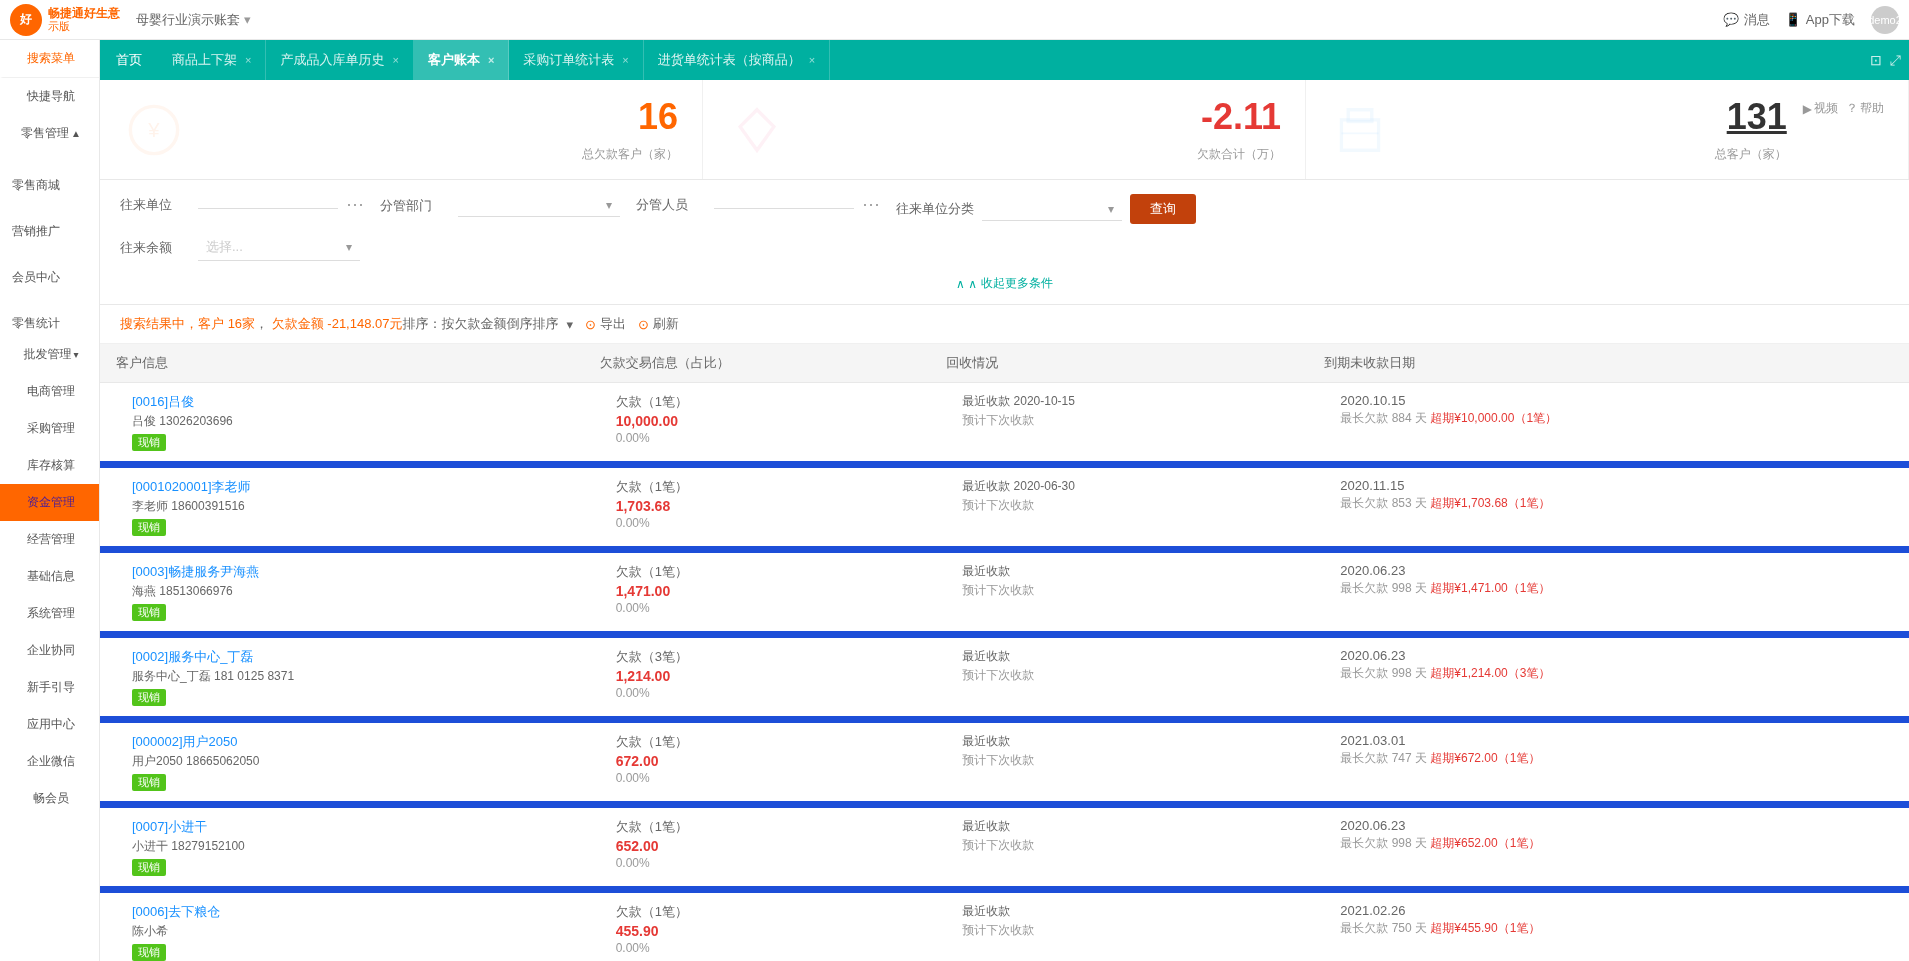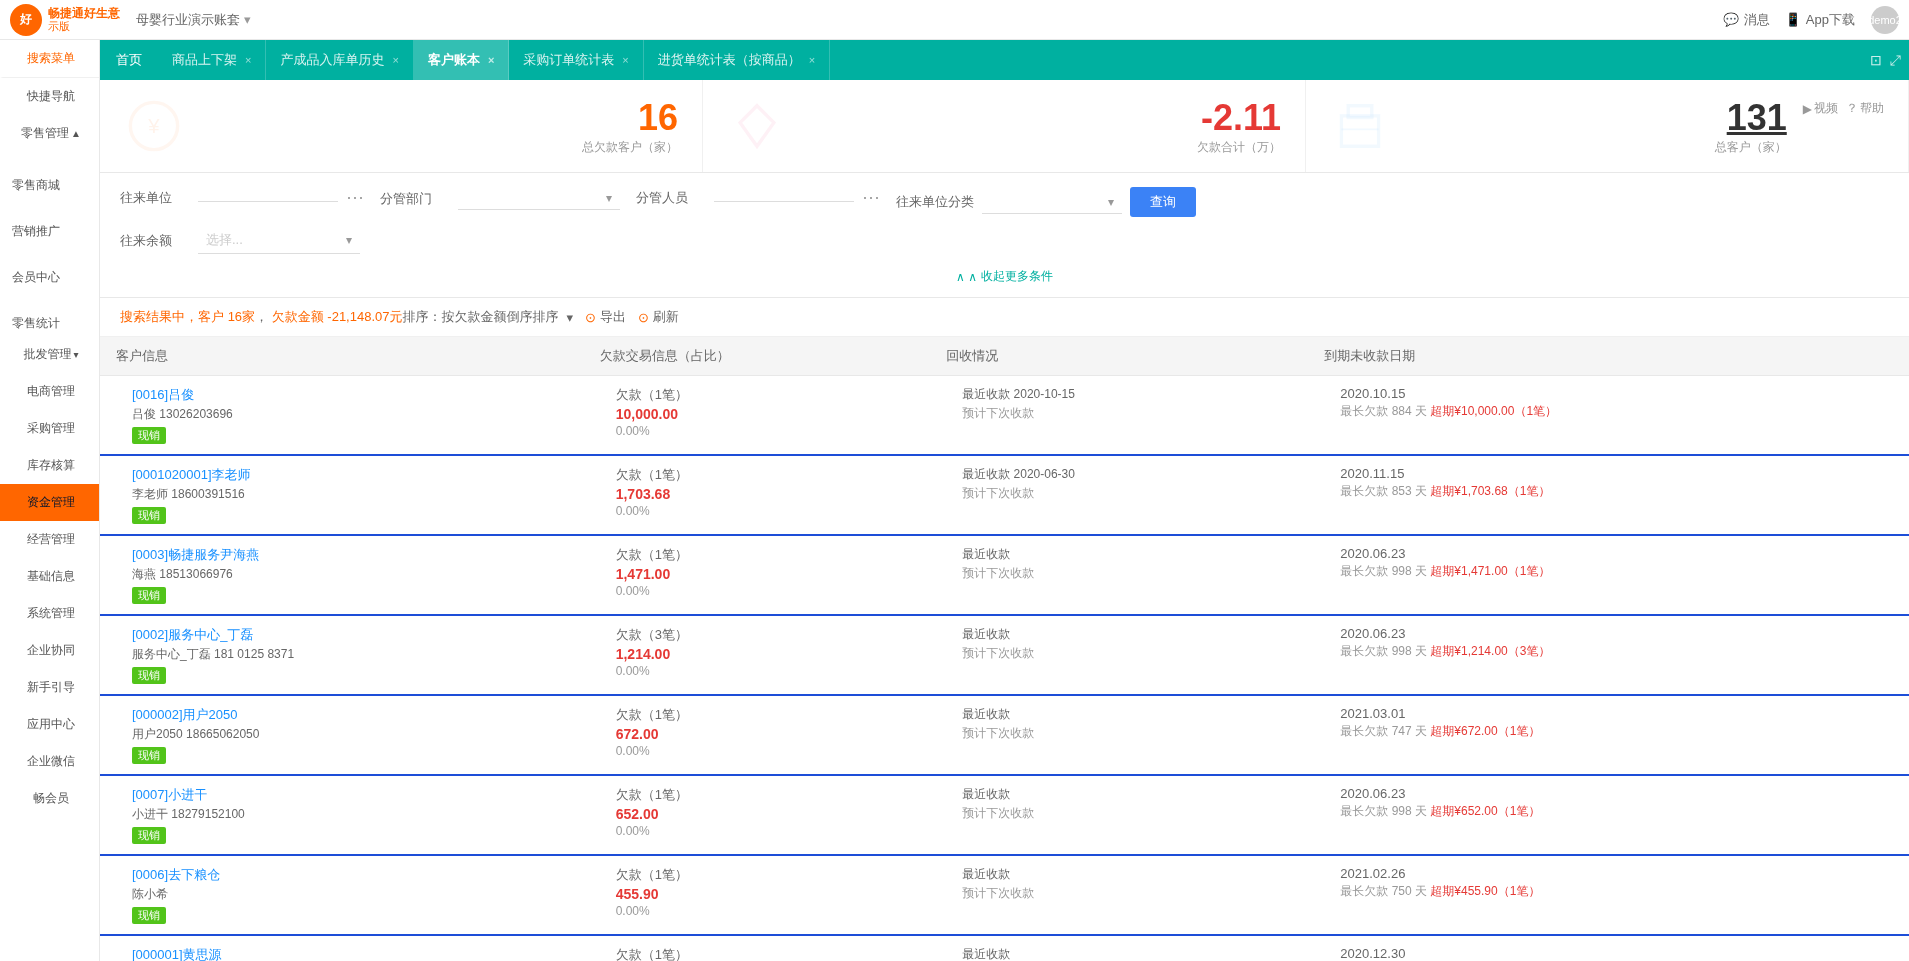--- a/index.html
+++ b/index.html
@@ -14,21 +14,21 @@
     .tab-bar { background: #00b0a0; display: flex; align-items: center; height: 40px; flex-shrink: 0; }
     .main-content { flex: 1; overflow-y: auto; background: #f5f5f5; padding: 0; }
 
     
     .logo-area { display: flex; align-items: center; gap: 6px; }
     .logo-icon { width: 32px; height: 32px; background: #ff6600; border-radius: 50%; display: flex; align-items: center; justify-content: center; color: #fff; font-weight: bold; font-size: 12px; }
     .top-bar-right { margin-left: auto; display: flex; align-items: center; gap: 16px; }
     .company-selector { display: flex; align-items: center; gap: 4px; color: #666; font-size: 13px; cursor: pointer; }
     .avatar { width: 28px; height: 28px; background: #ccc; border-radius: 50%; display: flex; align-items: center; justify-content: center; font-size: 11px; color: #fff; cursor: pointer; }
     .nav-item { padding: 10px 8px; text-align: center; cursor: pointer; color: #555; font-size: 12px; border-left: 3px solid transparent; }
-    .nav-item.active { background: #ff6600; color: #0f172a; border-left-color: #ff6600; }
+    .nav-item.active { background: #ff6600; color: #4c1d95; border-left-color: #ff6600; }
     .nav-item.has-arrow { display: flex; align-items: center; justify-content: center; gap: 2px; }
     .nav-group { padding: 4px 8px 4px 12px; text-align: left; cursor: pointer; color: #555; font-size: 12px; margin-top: 21px; }
 
     
     .tab { display: flex; align-items: center; gap: 4px; padding: 0 14px; height: 52px; color: rgba(255,255,255,0.85); cursor: pointer; font-size: 13px; border-right: 1px solid rgba(255,255,255,0.2); white-space: nowrap; }
     .tab.active { background: rgba(255,255,255,0.2); color: #fff; font-weight: bold; }
     .tab .close { margin-left: 4px; opacity: 0.7; font-size: 11px; }
     .tab-home { padding: 0 16px; color: #fff; font-size: 13px; cursor: pointer; height: 40px; display: flex; align-items: center; }
     .tab-actions { margin-left: auto; display: flex; align-items: center; gap: 8px; padding-right: 8px; color: rgba(255,255,255,0.8); font-size: 16px; cursor: pointer; }
 
@@ -38,51 +38,51 @@
     .stat-icon { width: 60px; height: 60px; display: flex; align-items: center; justify-content: center; }
     .stat-icon svg { width: 54px; height: 54px; opacity: 0.2; }
     .stat-icon.orange svg { fill: #ff6600; }
     .stat-icon.pink svg { fill: #e91e63; }
     .stat-icon.blue svg { fill: #2196f3; }
     .stat-info { flex: 1; }
     .stat-number { font-size: 36px; font-weight: bold; }
     .stat-number.orange { color: #ff6600; }
     .stat-number.red { color: #e53935; }
     .stat-number.dark { color: #333; text-decoration: underline; }
-    .stat-label { font-size: 12px; color: #999; margin-top: 0; }
+    .stat-label { font-size: 12px; color: #999; margin-top: 8px; }
     .stat-help { margin-left: auto; display: flex; gap: 8px; font-size: 12px; color: #999; align-self: flex-start; padding-top: 4px; }
     .stat-help span { cursor: pointer; display: flex; align-items: center; gap: 2px; }
 
     
     .filter-area { background: #fff; padding: 14px 20px 8px; border-bottom: 1px solid #e8e8e8; }
     .filter-row { display: flex; align-items: flex-start; gap: 16px; margin-bottom: 10px; flex-wrap: wrap; }
     .filter-group { display: flex; align-items: center; gap: 8px; min-width: 240px; }
     .filter-label { color: #666; font-size: 13px; white-space: nowrap; min-width: 70px; }
     .filter-input { flex: 1; border: none; border-bottom: 1px solid #ddd; padding: 4px 8px; font-size: 13px; color: #333; outline: none; background: transparent; }
     .filter-select { flex: 1; border: none; border-bottom: 1px solid #ddd; padding: 4px 8px; font-size: 13px; color: #333; outline: none; background: transparent; display: flex; align-items: center; justify-content: space-between; cursor: pointer; }
     .filter-dots { color: #999; font-size: 18px; cursor: pointer; }
     .filter-arrow { color: #999; font-size: 12px; }
-    .query-btn { background: #3b82f6; color: #fff; border: none; padding: 6px 20px; border-radius: 3px; cursor: pointer; font-size: 13px; white-space: nowrap; }
+    .query-btn { background: #c2410c; color: #fff; border: none; padding: 6px 20px; border-radius: 3px; cursor: pointer; font-size: 13px; white-space: nowrap; }
     .collapse-btn { color: #00b0a0; font-size: 12px; cursor: pointer; display: flex; align-items: center; gap: 4px; justify-content: center; padding: 4px 0; }
 
     
     .table-area { background: #fff; margin: 0; }
     .table-header-bar { display: flex; align-items: center; justify-content: flex-start; padding: 10px 20px; border-bottom: 1px solid #f0f0f0; }
     .search-summary { font-size: 13px; color: #666; }
     .search-summary span { color: #ff6600; }
     .table-actions { display: flex; align-items: center; gap: 12px; font-size: 13px; color: #666; }
     .sort-select { display: flex; align-items: center; gap: 4px; cursor: pointer; }
     .action-btn { display: flex; align-items: center; gap: 4px; cursor: pointer; color: #666; }
     .action-btn .icon { color: #ff6600; }
 
     
     .data-table { width: 100%; border-collapse: collapse; }
     .data-table thead tr { background: #f5f5f5; }
     .data-table th { padding: 10px 16px; text-align: left; font-weight: normal; color: #666; font-size: 13px; border-bottom: 1px solid #e8e8e8; }
-    .data-table td { padding: 10px 32px; border-bottom: 2px solid #1d4ed8; vertical-align: top; font-size: 13px; }
+    .data-table td { padding: 10px 32px; border-bottom: 7px solid #1d4ed8; vertical-align: top; font-size: 13px; }
 
     .customer-name { color: #1890ff; cursor: pointer; font-size: 13px; margin-bottom: 2px; }
     .customer-phone { color: #666; font-size: 12px; margin-bottom: 4px; }
     .customer-tag { display: inline-block; background: #52c41a; color: #fff; font-size: 11px; padding: 1px 6px; border-radius: 2px; }
 
     .debt-count { color: #666; font-size: 13px; }
     .debt-amount { color: #e53935; font-size: 14px; font-weight: bold; margin: 2px 0; }
     .debt-ratio { color: #999; font-size: 12px; }
 
     .collection-date { color: #666; font-size: 12px; }

